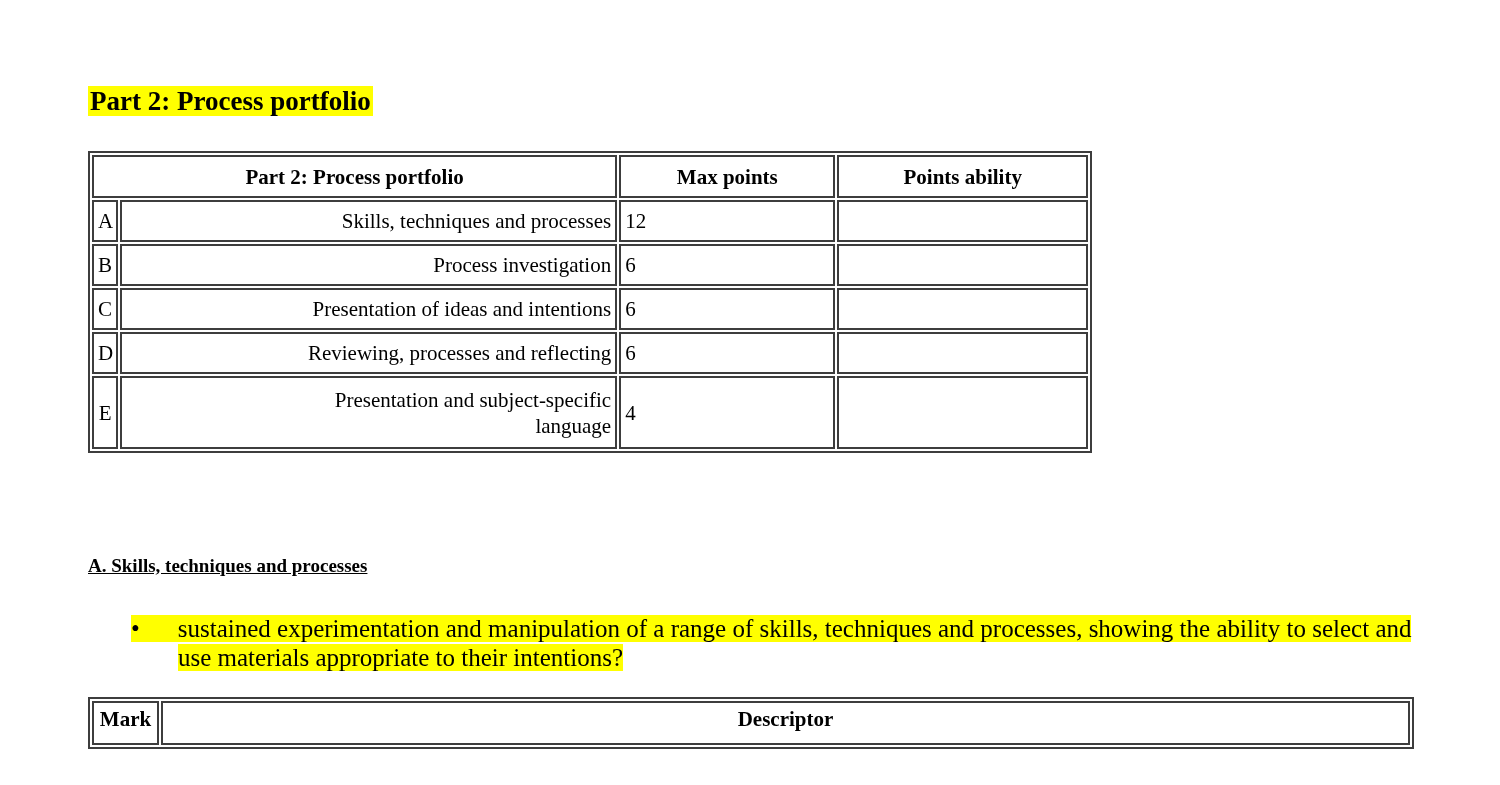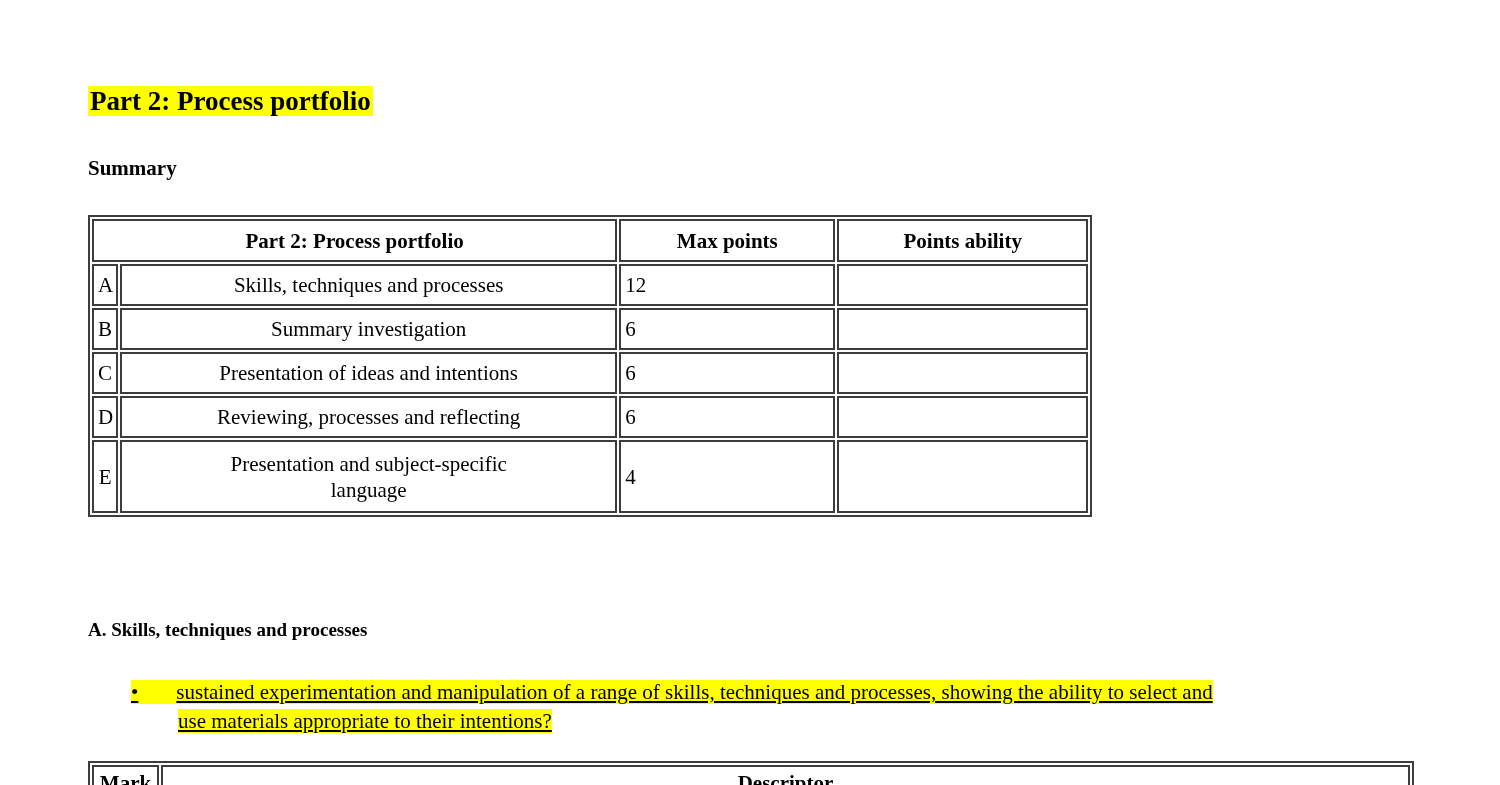--- a/index.html
+++ b/index.html
@@ -49,39 +49,39 @@
   table.rubric td, table.rubric th {
     border: 2px solid #3d3d3d;
     box-sizing: border-box;
     padding: 1px 4px;
     vertical-align: middle;
     font-weight: normal;
     overflow: hidden;
   }
   table.rubric tr.hdr th { font-weight: bold; text-align: center; height: 43px; }
   td.letter-cell { font-weight: bold; text-align: center; padding: 1px 2px; }
-  td.crit-cell  { text-align: center; padding-left: 5px; white-space: pre-line; }
+  td.crit-cell  { text-align: right; padding-left: 5px; white-space: pre-line; }
   td.max-cell   { }
   tr.r-std  td { height: 42px; }
   tr.r-tall td { height: 73px; }
 
   h3.section-heading {
     margin: 102px 0 0 0;
     font-size: 19px;
     line-height: 21px;
     font-weight: bold;
+    text-decoration: underline;
   }
 
   p.bullet-para {
     margin: 38px 0 0 0;
     padding-left: 90px;
     text-indent: -47px;
-    font-size: 21px;
+    font-size: 25px;
     line-height: 29px;
-    text-decoration: underline;
   }
   .bullet-spacer { display: inline-block; width: 38px; }
   .bullet-text { white-space: pre-line; }
 
   table.descriptor {
     border-collapse: separate;
     border-spacing: 2px;
     border: 2px solid #3d3d3d;
     margin-top: 25px;
     table-layout: fixed;
@@ -99,21 +99,20 @@
     font-weight: bold;
   }
 </style>
 </head>
 <body>
 
 <div class="page">
 
   <h1 class="doc-title"><mark class="hl">Part 2: Process portfolio</mark></h1>
 
-  <h2 class="summary-heading">Summary</h2>
 
   <table class="rubric">
     <colgroup>
       <col style="width:26px">
       <col style="width:494px">
       <col style="width:215px">
       <col style="width:249px">
     </colgroup>
     <tbody>
         <tr class="hdr">
@@ -122,21 +121,21 @@
       <th>Points ability</th>
     </tr>
     <tr class="r-std">
       <td class="letter-cell">A</td>
       <td class="crit-cell">Skills, techniques and processes</td>
       <td class="max-cell">12</td>
       <td class="pts-cell"></td>
     </tr>
     <tr class="r-std">
       <td class="letter-cell">B</td>
-      <td class="crit-cell">Summary investigation</td>
+      <td class="crit-cell">Process investigation</td>
       <td class="max-cell">6</td>
       <td class="pts-cell"></td>
     </tr>
     <tr class="r-std">
       <td class="letter-cell">C</td>
       <td class="crit-cell">Presentation of ideas and intentions</td>
       <td class="max-cell">6</td>
       <td class="pts-cell"></td>
     </tr>
     <tr class="r-std">

